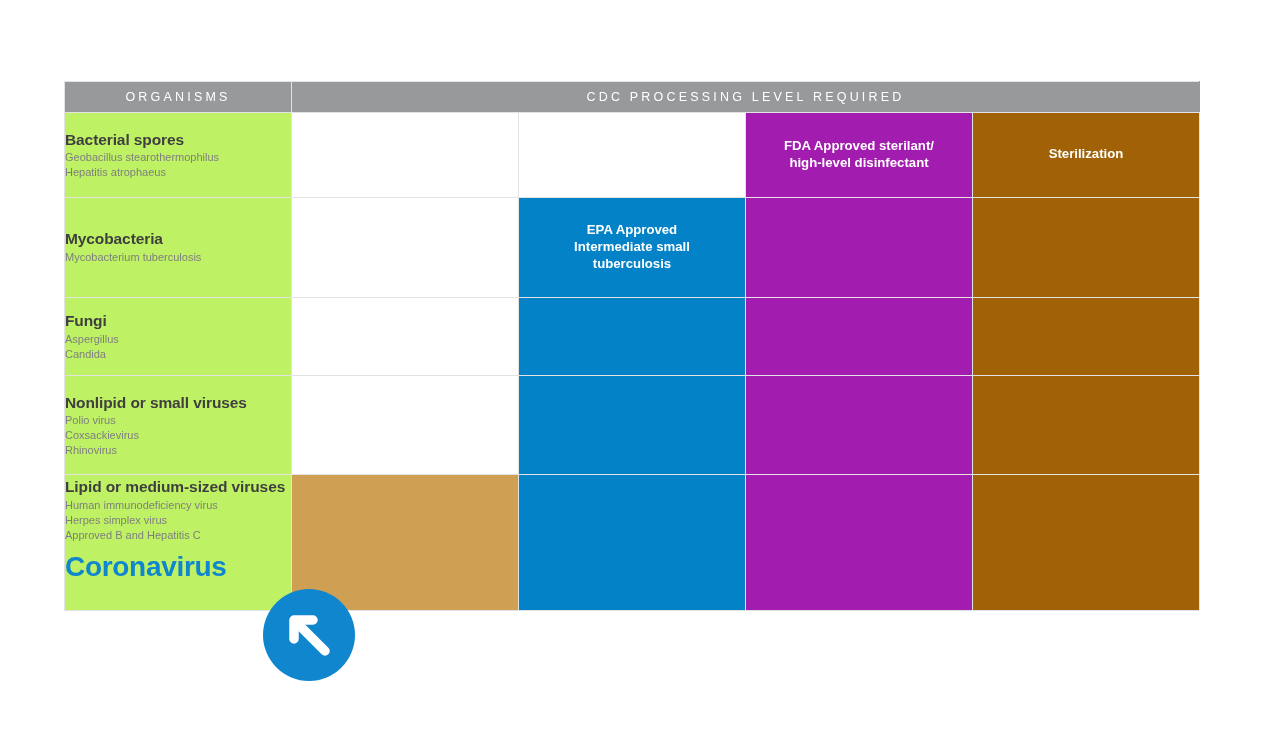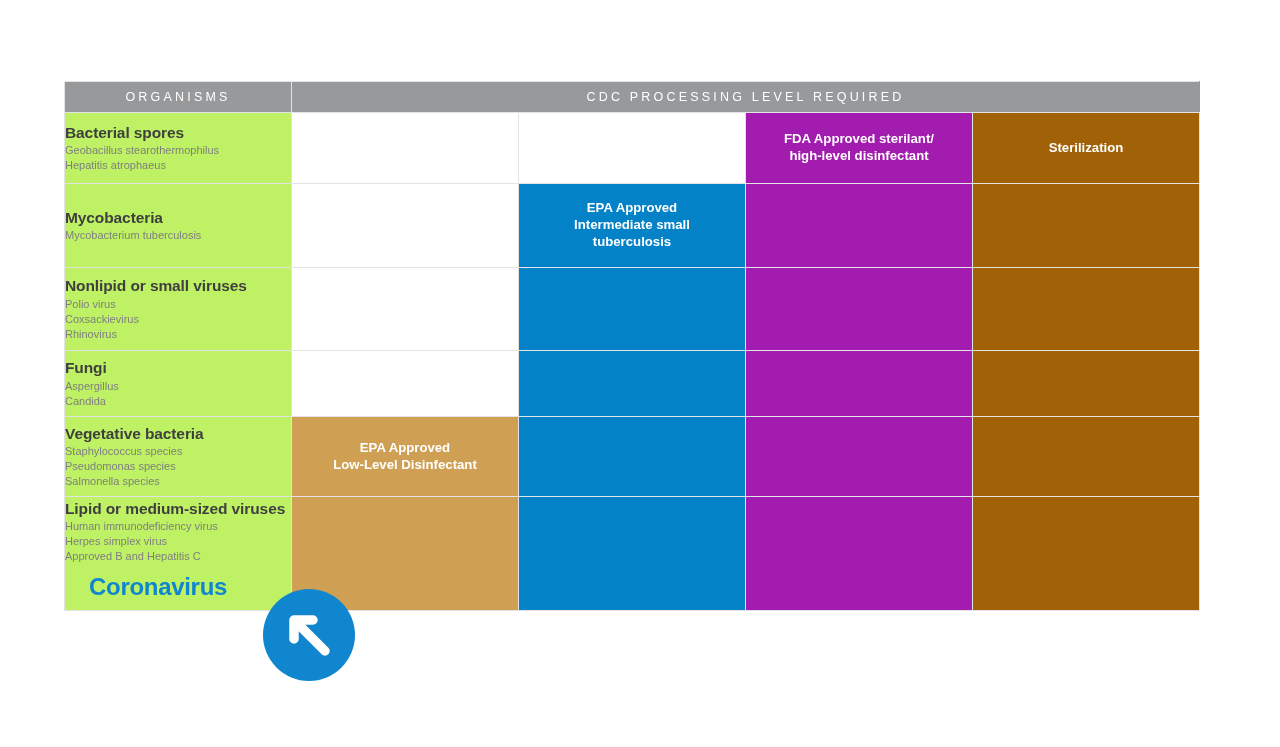--- a/index.html
+++ b/index.html
@@ -60,27 +60,26 @@
     line-height: 1.32;
     letter-spacing: -0.1px;
   }
   .org-sub {
     font-size: 11px;
     color: #7f7f7f;
     line-height: 1.36;
     font-weight: 400;
   }
   .corona {
-    font-size: 24px;
+    font-size: 28px;
     font-weight: bold;
     color: #0f86cd;
     line-height: 1.3;
     margin-top: 7px;
     letter-spacing: -0.3px;
-    margin-left: 24px;
   }
 
   
   .lv {
     text-align: center;
     color: #ffffff;
     font-size: 13.2px;
     font-weight: bold;
     line-height: 1.28;
     padding: 2px 6px;
@@ -143,60 +142,45 @@
         <td class="lv blank"></td>
         <td class="lv inter">
           <span>EPA Approved</span><br>
           <span>Intermediate small</span><br>
           <span>tuberculosis</span>
         </td>
         <td class="lv high"></td>
         <td class="lv steril"></td>
       </tr>
 
+      <tr style="height:66px">
+        <td class="org">
+          <div class="org-title">Fungi</div>
+          <div class="org-sub">Aspergillus</div>
+          <div class="org-sub">Candida</div>
+        </td>
+        <td class="lv blank"></td>
+        <td class="lv inter"></td>
+        <td class="lv high"></td>
+        <td class="lv steril"></td>
+      </tr>
+
       <tr style="height:83px">
         <td class="org">
           <div class="org-title">Nonlipid or small viruses</div>
           <div class="org-sub">Polio virus</div>
           <div class="org-sub">Coxsackievirus</div>
           <div class="org-sub">Rhinovirus</div>
         </td>
         <td class="lv blank"></td>
         <td class="lv inter"></td>
         <td class="lv high"></td>
         <td class="lv steril"></td>
       </tr>
 
-      <tr style="height:66px">
-        <td class="org">
-          <div class="org-title">Fungi</div>
-          <div class="org-sub">Aspergillus</div>
-          <div class="org-sub">Candida</div>
-        </td>
-        <td class="lv blank"></td>
-        <td class="lv inter"></td>
-        <td class="lv high"></td>
-        <td class="lv steril"></td>
-      </tr>
-
-      <tr style="height:80px">
-        <td class="org">
-          <div class="org-title">Vegetative bacteria</div>
-          <div class="org-sub">Staphylococcus species</div>
-          <div class="org-sub">Pseudomonas species</div>
-          <div class="org-sub">Salmonella species</div>
-        </td>
-        <td class="lv low">
-          <span>EPA Approved</span><br>
-          <span>Low-Level Disinfectant</span>
-        </td>
-        <td class="lv inter"></td>
-        <td class="lv high"></td>
-        <td class="lv steril"></td>
-      </tr>
 
       <tr style="height:114px">
         <td class="org" style="vertical-align:top;padding-top:2px">
           <div class="org-title">Lipid or medium-sized viruses</div>
           <div class="org-sub">Human immunodeficiency virus</div>
           <div class="org-sub">Herpes simplex virus</div>
           <div class="org-sub">Approved B and Hepatitis C</div>
           <div class="corona">Coronavirus</div>
         </td>
         <td class="lv low"></td>

